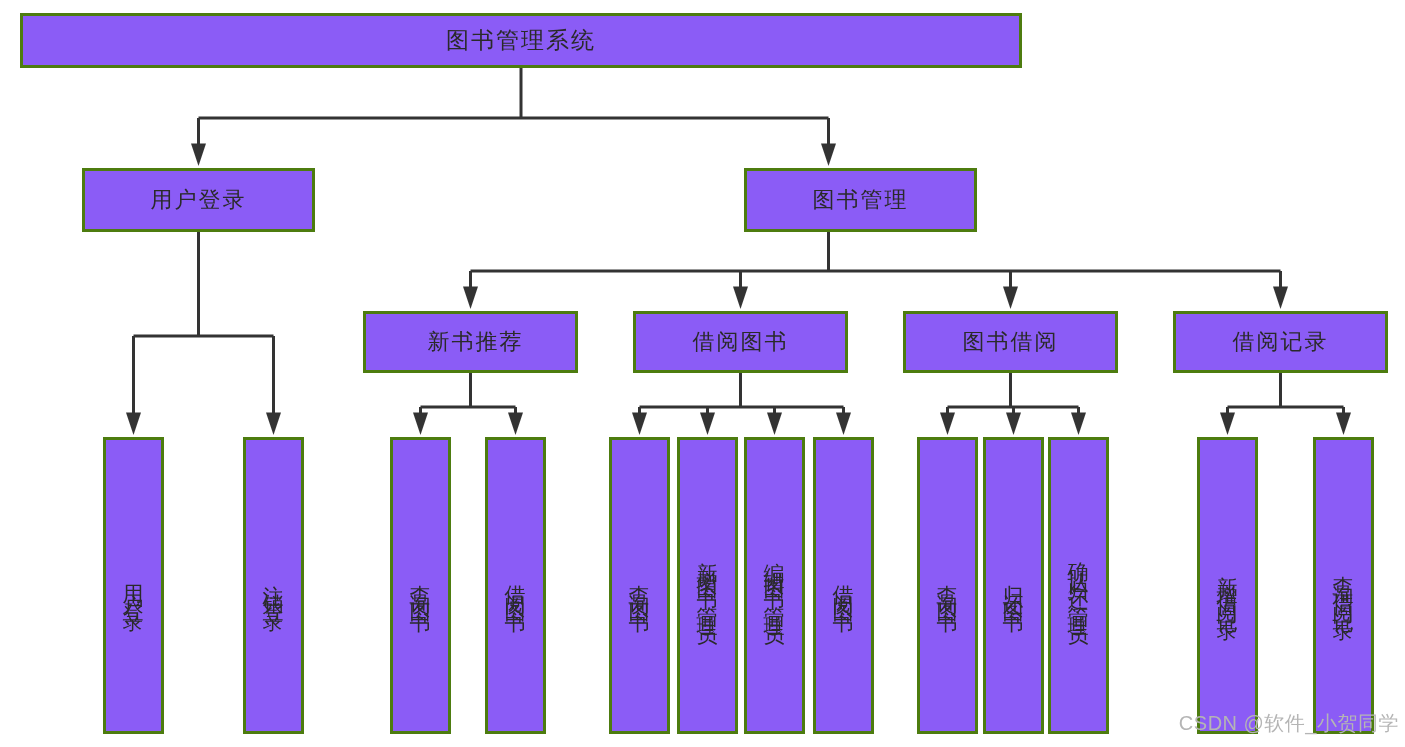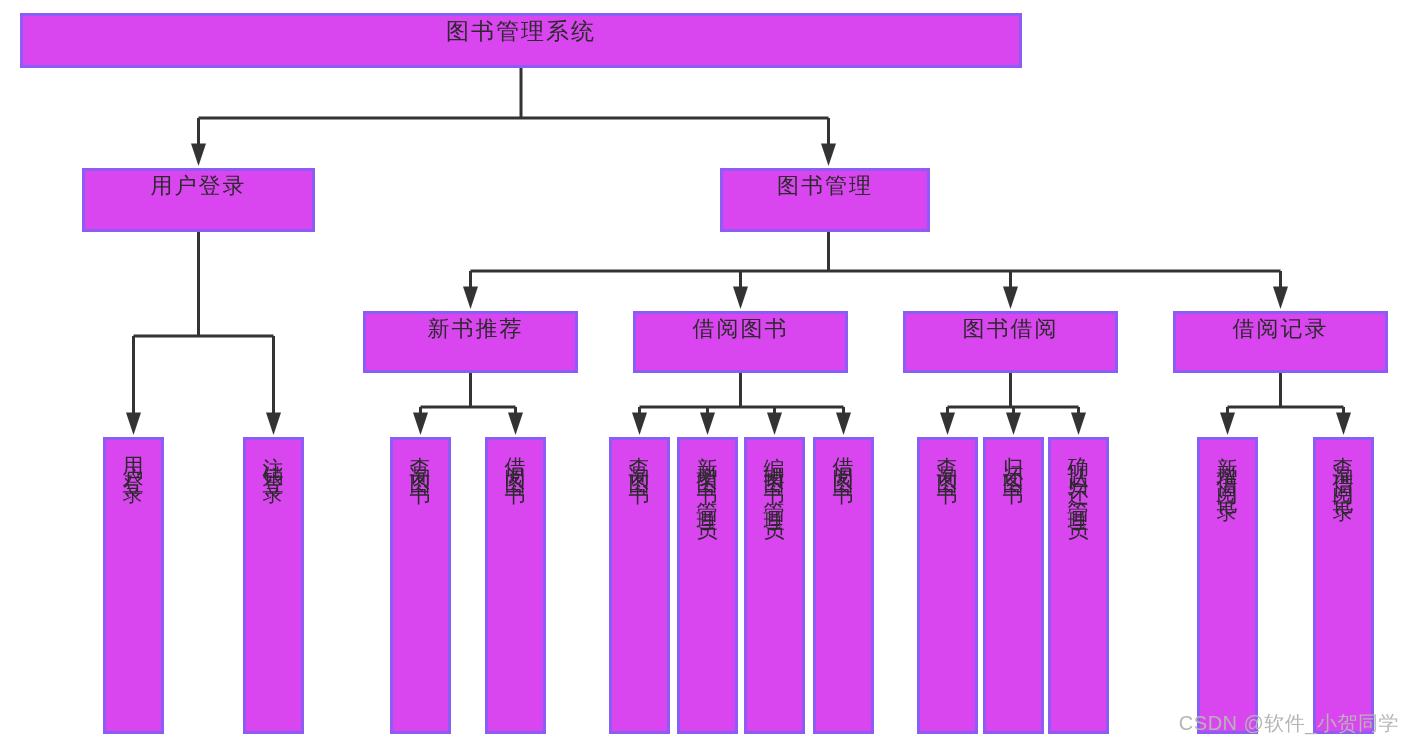--- a/index.html
+++ b/index.html
@@ -17,24 +17,24 @@
   }
   #wires {
     position: absolute;
     left: 0; top: 0;
     width: 1405px; height: 747px;
     z-index: 1;
   }
   .node {
     position: absolute;
     box-sizing: border-box;
-    border: 3px solid #8b5cf6;
-    background: #d946ef;
+    border: 3px solid #4d7c0f;
+    background: #8b5cf6;
     display: flex;
-    align-items: flex-start;
+    align-items: center;
     justify-content: center;
     z-index: 2;
     color: #2a2a2a;
   }
   .hlabel {
     font-size: 22px;
     letter-spacing: 2px;
     white-space: nowrap;
   }
   .root .hlabel { font-size: 23px; }
@@ -123,21 +123,21 @@
     </g>
   </svg>
 
   <div class="node root" style="left:20px; top:13px; width:1002px; height:55px;">
     <span class="hlabel">图书管理系统</span>
   </div>
 
   <div class="node" style="left:82px; top:168px; width:233px; height:64px;">
     <span class="hlabel">用户登录</span>
   </div>
-  <div class="node" style="left:720px; top:168px; width:210px; height:64px;">
+  <div class="node" style="left:744px; top:168px; width:233px; height:64px;">
     <span class="hlabel">图书管理</span>
   </div>
 
   <div class="node" style="left:363px; top:311px; width:215px; height:62px;padding-left:10px;">
     <span class="hlabel">新书推荐</span>
   </div>
   <div class="node" style="left:633px; top:311px; width:215px; height:62px;">
     <span class="hlabel">借阅图书</span>
   </div>
   <div class="node" style="left:903px; top:311px; width:215px; height:62px;">

